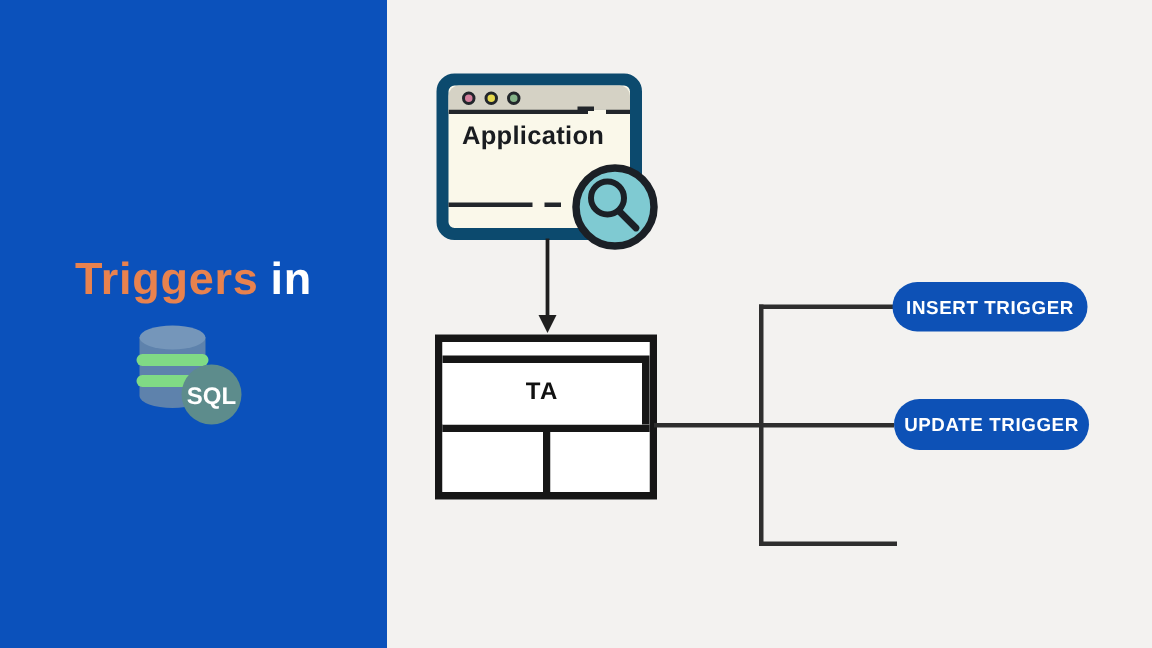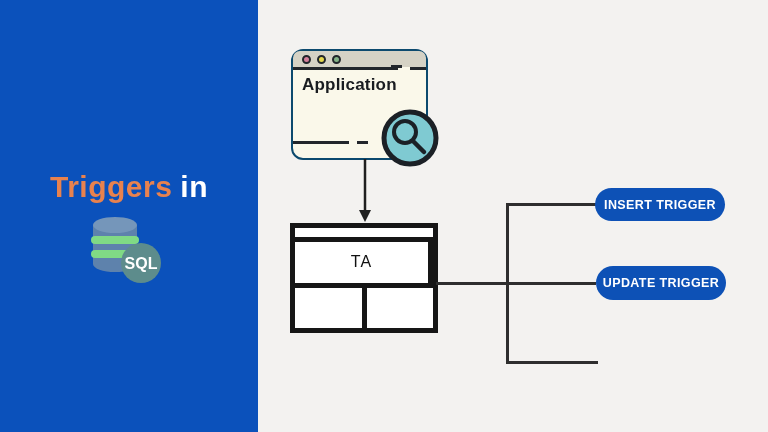--- a/index.html
+++ b/index.html
@@ -14,21 +14,21 @@
     position:absolute; left:0; top:170px; width:258px; text-align:center;
     font-size:30px; font-weight:bold; letter-spacing:.5px; line-height:34px;
   }
   .panel-title .accent{color:#E8824E;}
   .panel-title .rest{color:#FFFFFF; margin-left:8px;}
   .db-svg{position:absolute; left:88px; top:212px;}
   
   .app-window{
     position:absolute; left:291px; top:49px; width:137px; height:111px;
     box-sizing:border-box; background:#FAF8EA;
-    border:2px solid #0c4a6e; border-radius:12px;
+    border:8px solid #0c4a6e; border-radius:12px;
   }
   .titlebar{
     height:16px; background:#D5D2C5; border-bottom:3px solid #22262B;
     border-radius:7px 7px 0 0; display:flex; align-items:center; gap:6px; padding-left:9px;
   }
   .dot{width:9px; height:9px; border-radius:50%; border:2px solid #22262B; box-sizing:border-box;}
   .dot.pink{background:#D47F9C;} .dot.yellow{background:#E5D84E;} .dot.green{background:#84B287;}
   .titlebar-gap{position:absolute; top:16px; right:16px; width:12px; height:3px; background:#FAF8EA;}
   .titlebar-dash{position:absolute; top:14px; right:24px; width:11px; height:3px; background:#22262B;}
   .win-title{margin:5px 0 0 9px; font-size:17px; font-weight:bold; color:#191C20; letter-spacing:.2px;}
@@ -40,21 +40,21 @@
   .sql-table{
     position:absolute; left:290px; top:223px; width:148px; height:110px;
     box-sizing:border-box; background:#FFFFFF; border:5px solid #161616;
     display:flex; flex-direction:column;
   }
   .tbl-head{height:9px; border-bottom:5px solid #161616; background:#FFFFFF;}
   .tbl-row{flex:1; display:flex;}
   .tbl-row.first{border-bottom:5px solid #161616;}
   .tbl-cell{
     flex:1; display:flex; align-items:center; justify-content:center;
-    font-weight:normal; font-size:16px; letter-spacing:1px; color:#111111; background:#FFFFFF;
+    font-weight:bold; font-size:16px; letter-spacing:1px; color:#111111; background:#FFFFFF;
   }
   .tbl-cell.left{border-right:5px solid #161616;}
   
   .connector{position:absolute; background:#2E2E2E;}
   .conn-table-h{left:436px; top:282px; width:160px; height:3px;}
   .conn-vert{left:506px; top:203px; width:3px; height:161px;}
   .conn-insert{left:506px; top:203px; width:90px; height:3px;}
   .conn-delete{left:506px; top:361px; width:92px; height:3px;}
   
   .pill{

